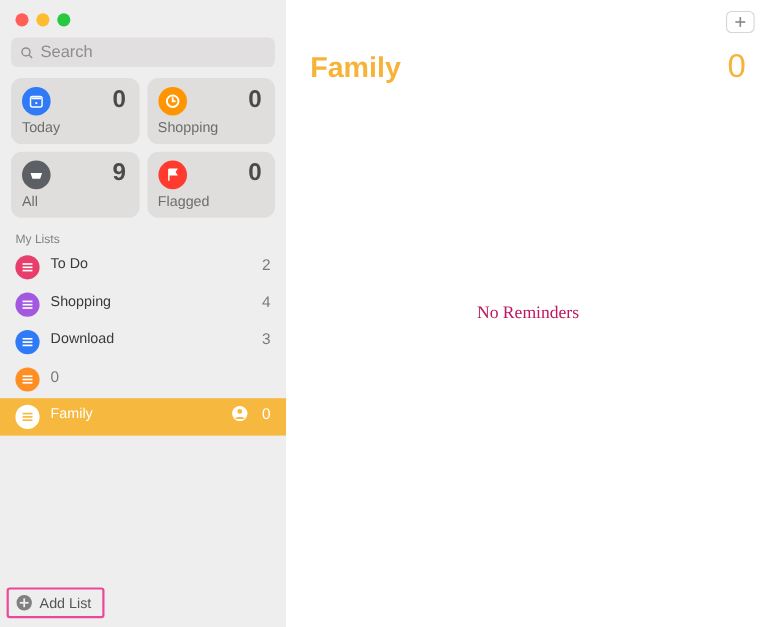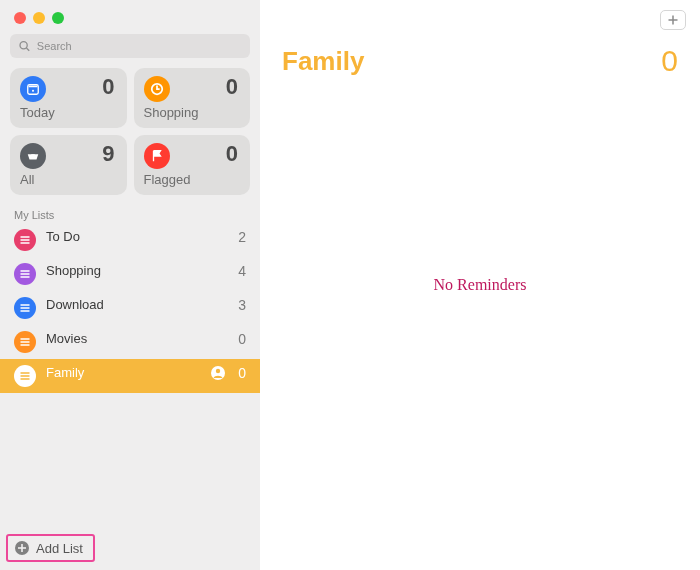--- a/index.html
+++ b/index.html
@@ -27,21 +27,21 @@
   .tl.green { background:#28c840; }
   .search-wrap { padding: 0 10px 10px 10px; }
   .search {
     display:flex; align-items:center; gap:6px;
     background:#e1dfdf; border-radius:6px;
     padding:5px 8px; color:#8e8e8e;
   }
   .search svg { width:14px; height:14px; fill:#8e8e8e; }
   .search input {
     border:none; background:transparent; outline:none;
-    font-size:11px; color:#a16207; width:100%;
+    font-size:15px; color:#a16207; width:100%;
   }
   .search input::placeholder { color:#8e8e8e; }
 
   .smart-grid {
     display:grid; grid-template-columns: 1fr 1fr;
     gap:7px; padding:0 10px 8px 10px;
   }
   .smart-card {
     background:#dfdedd; border-radius:10px;
     padding:8px 10px 8px 10px;
@@ -261,21 +261,20 @@
         </div>
       <div class="name">Download</div>
       <div class="cnt">3</div>
     </div>
     <div class="list-row">
       <div class="list-icn c-orange">
           <svg>
             <use href="#svg-lines"></use>
           </svg>
         </div>
-      <div class="name">Movies</div>
       <div class="cnt">0</div>
     </div>
     <div class="list-row selected">
       <div class="list-icn c-yellow-sel">
           <svg>
             <use href="#svg-lines"></use>
           </svg>
         </div>
       <div class="name">Family</div>
       <svg class="share-icn">

